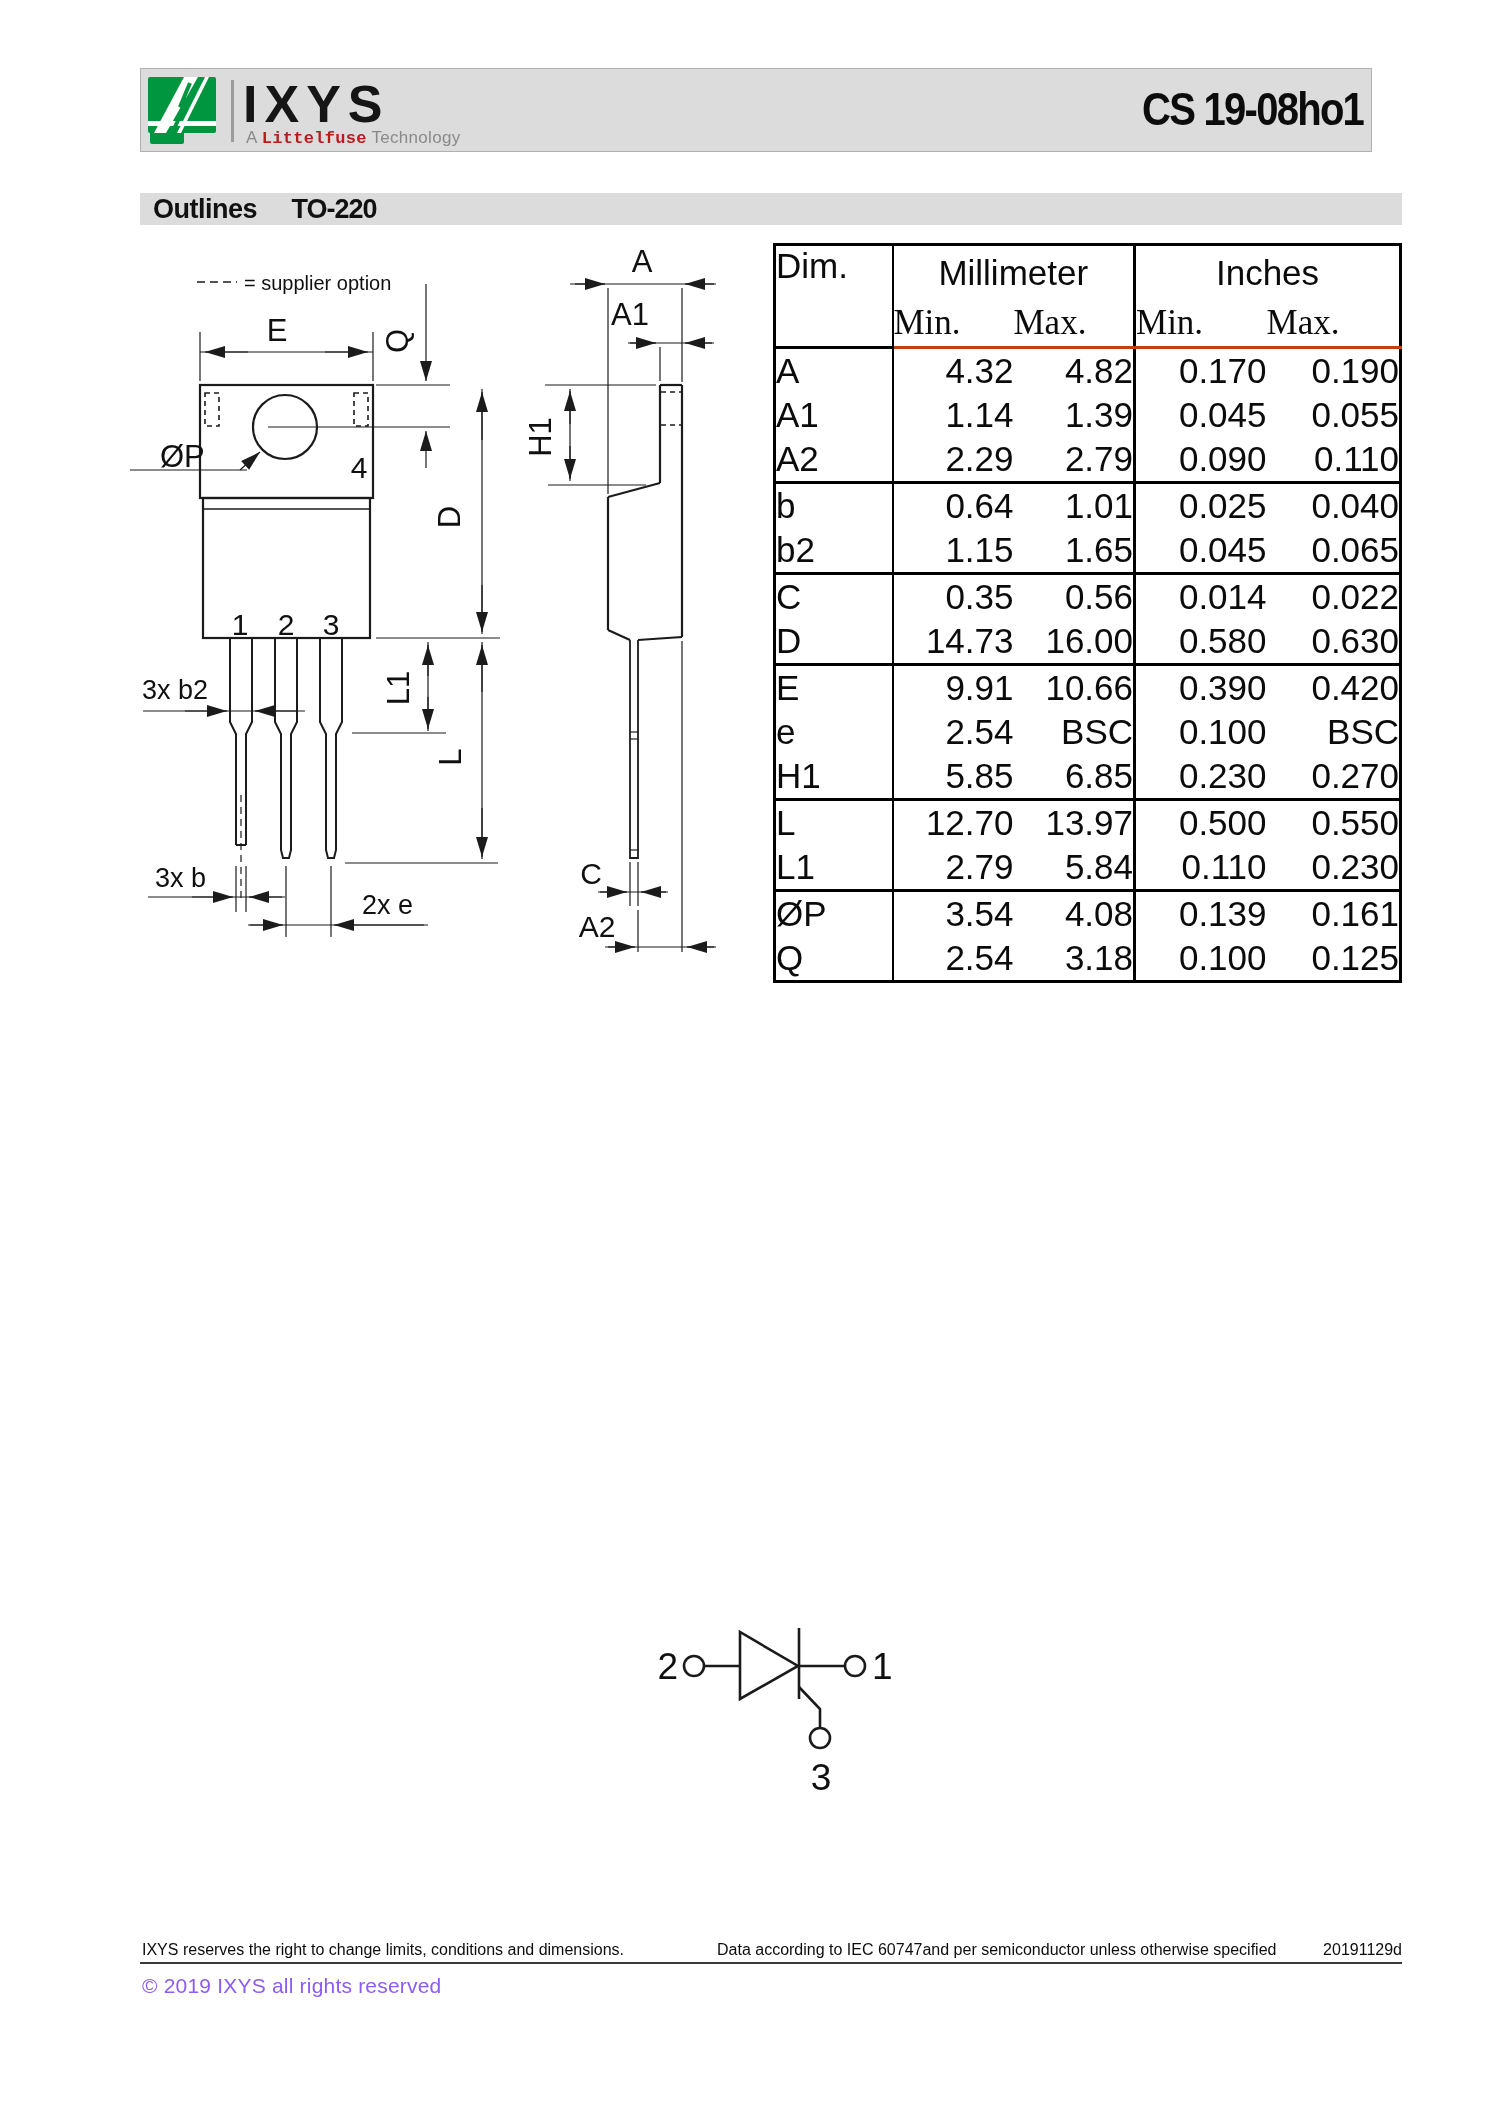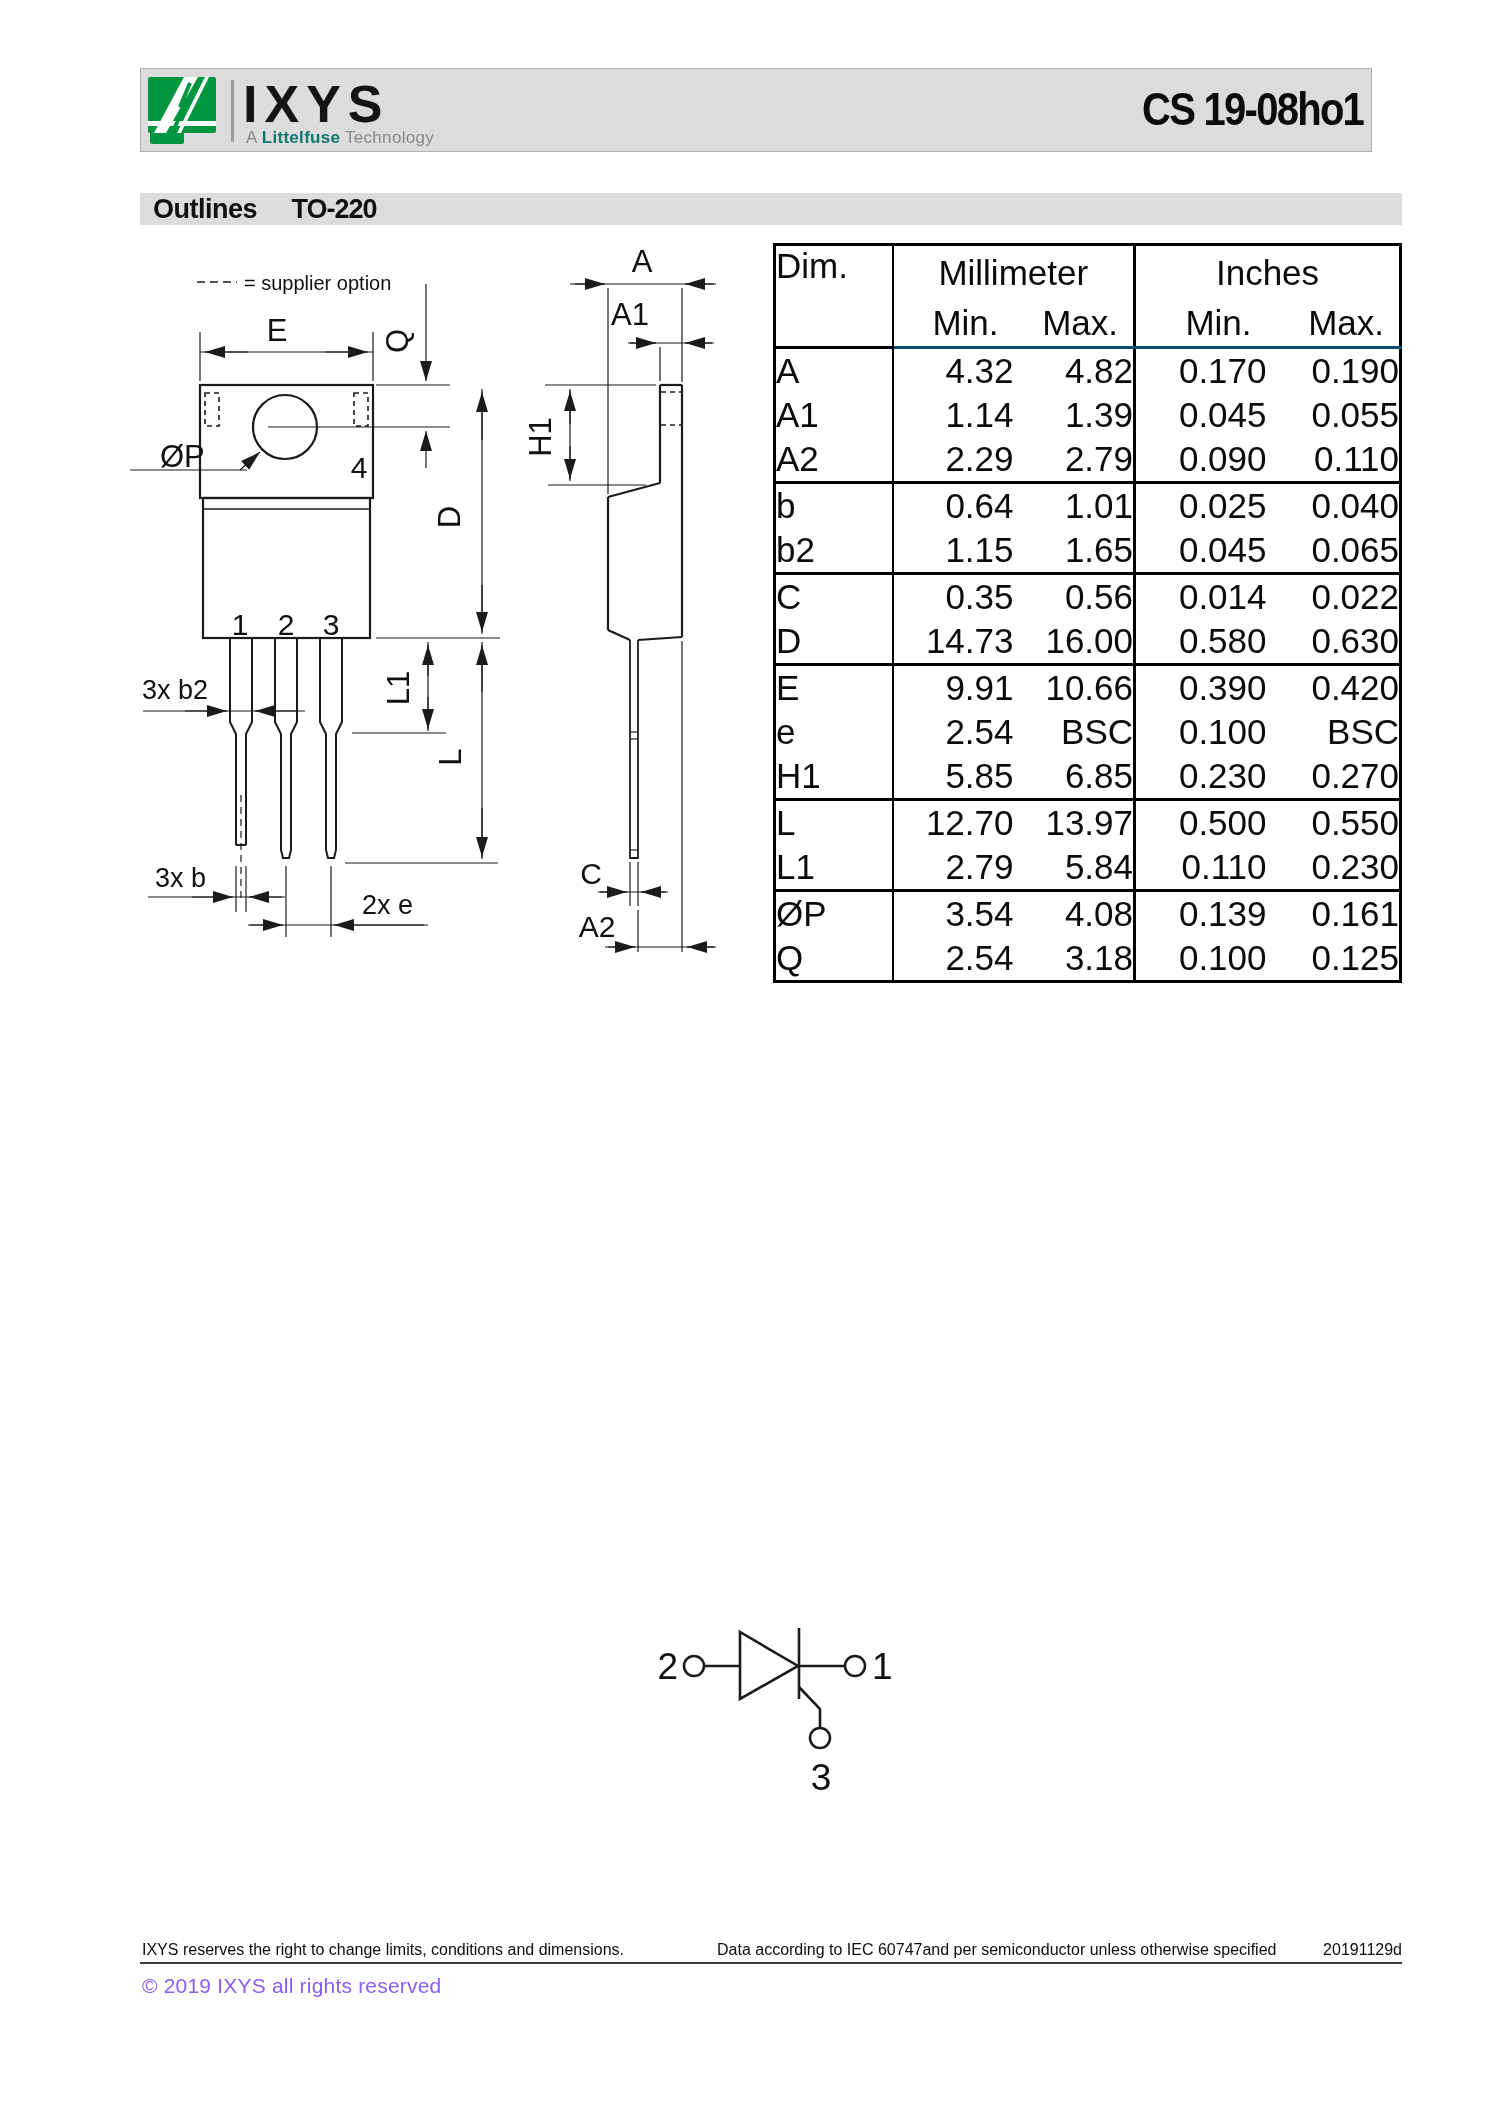--- a/index.html
+++ b/index.html
@@ -18,21 +18,21 @@
     left: 140px; top: 68px; width: 1232px; height: 84px;
     background: #dcdcdc; border: 1px solid #b0b0b0; box-sizing: border-box;
   }
   .logo-icon { left: 7px; top: 8px; }
   .logo-divider { left: 90px; top: 11px; width: 3px; height: 62px; background: #9c9c9c; }
   .brand-word {
     left: 102px; top: 5px;
     font-size: 52px; font-weight: bold; letter-spacing: 7px; color: #151515;
   }
   .tagline { left: 105px; top: 59px; font-size: 17px; color: #8a8a8a; letter-spacing: 0.3px; }
-  .tagline .tl-brand { color: #0f766e; font-weight: bold; }
+  .tagline .tl-brand { color: #b91c1c; font-weight: bold; font-family: Liberation Mono, monospace; }
   .part-number {
     right: 8px; top: 13px;
     font-size: 46px; font-weight: bold; letter-spacing: -2px; color: #0c0c0c;
     transform: scaleX(0.87); transform-origin: 100% 50%;
     white-space: nowrap;
   }
 
   
   .section-bar {
     left: 140px; top: 193px; width: 1262px; height: 32px;
@@ -49,21 +49,21 @@
     width: 626px; font-size: 35px; color: #0b0b0b;
     border: 3px solid #000;
   }
   table.dims th, table.dims td { padding: 0; font-weight: normal; }
   th.h-dim {
     width: 118px; text-align: left; vertical-align: top;
     padding: 8px 0 0 22px; border-right: 2px solid #000; border-bottom: 3px solid #000;
   }
   th.h-mm { border-right: 3px solid #000; }
   th.h-grp { height: 54px; text-align: center; margin-top: 8px; }
-  tr.subhead th { height: 46px; text-align: right; padding-right: 15px; border-bottom: 3px solid #0c4a6e; }
+  tr.subhead th { height: 46px; text-align: left; padding-right: 15px; border-bottom: 3px solid #c2410c; font-family: Liberation Serif, serif; }
   tr.subhead th.h-mmax { border-right: 3px solid #000; }
   td { height: 44px; }
   td.c-dim { text-align: left; padding-left: 24px; border-right: 2px solid #000; }
   td.c-num { text-align: right; padding-right: 15px; }
   td.c-mmax { border-right: 3px solid #000; }
   tr.gs td { border-top: 3px solid #000; }
 
   
   .svg-stroke { stroke: #1b1b1b; fill: none; }
   svg text { fill: #101010; font-family: "Liberation Sans", sans-serif; }

